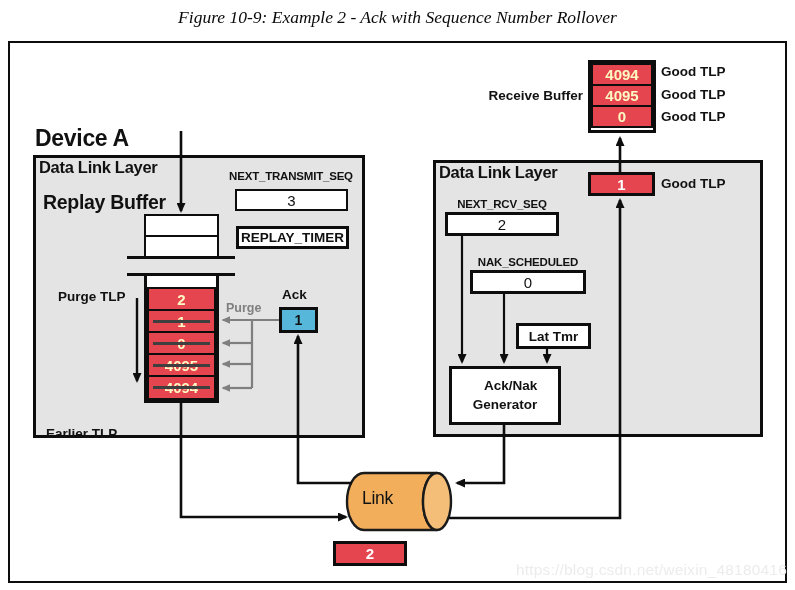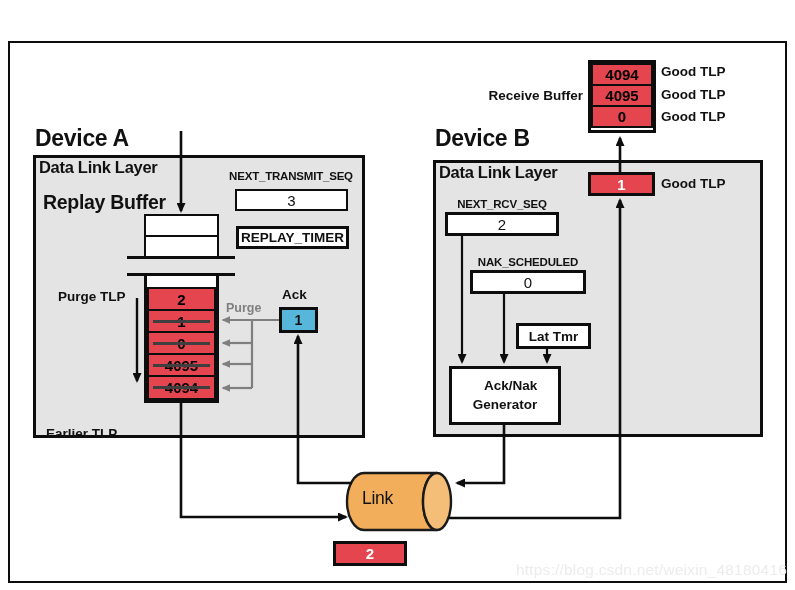--- a/index.html
+++ b/index.html
@@ -35,21 +35,21 @@
   
   #upperStack{left:144px;top:214px;width:75px;height:43px;background:#fff;
               border:2.5px solid #0d0d0d;border-bottom:none;z-index:3;}
   #upperStack .ucell{box-sizing:border-box;height:21px;}
   #upperStack .ucell:first-child{border-bottom:2.5px solid #0d0d0d;}
   .break-line{left:127px;width:108px;height:2.5px;background:#0d0d0d;z-index:3;}
   #break1{top:256px;} #break2{top:273px;}
   #lowerStack{left:144px;top:276px;width:75px;height:127px;background:#fff;
               border:3px solid #0d0d0d;border-top:none;padding-top:11px;z-index:3;}
   .tlp-cell{box-sizing:border-box;position:relative;height:24.5px;margin-top:-2.5px;
-            border:2.5px solid #0d0d0d;background:#e5454e;color:#000000;font-weight:bold;
+            border:2.5px solid #0d0d0d;background:#e5454e;color:#fef9c3;font-weight:bold;
             font-size:15px;display:flex;align-items:center;justify-content:center;}
   .tlp-cell:first-child{margin-top:0;}
   .tlp-cell.struck::after{content:"";position:absolute;left:4px;right:4px;top:50%;
             height:2.6px;margin-top:-1.3px;background:#3f3f3f;}
   #laterLabel{left:58px;top:289px;font-size:13.5px;font-weight:bold;z-index:3;}
   #earlierLabel{left:46px;top:382px;font-size:13.5px;font-weight:bold;z-index:3;margin-top:44px;}
   #purgeLabel{left:226px;top:301px;font-size:12.5px;color:#7f7f7f;font-weight:bold;z-index:3;}
   #ackLabel{left:282px;top:287px;font-size:13.5px;font-weight:bold;z-index:3;}
   #ackBox{left:279px;top:307px;width:39px;height:26px;background:#56b7db;font-size:14px;font-weight:bold;}
   
@@ -66,20 +66,21 @@
   #linkLabel{left:362px;top:488px;font-size:17.5px;z-index:3;letter-spacing:-.3px;}
   #wires{left:0;top:0;width:795px;height:590px;z-index:2;}
   #watermark{left:497px;top:561px;width:290px;text-align:right;font-size:15.5px;
              color:#ececec;z-index:4;letter-spacing:.2px;}
 </style>
 </head>
 <body>
 
 <div class="page">
 
+  <div class="abs fig-title">Figure 10-9: Example 2 - Ack with Sequence Number Rollover</div>
   <div class="abs frame"></div>
 
   <div class="abs device-heading" id="deviceA-heading">Device A</div>
   <div class="abs device-box" id="deviceA-box"></div>
   <div class="abs dll-label" id="dllA">Data Link Layer</div>
   <div class="abs" id="replayBufferLabel">Replay Buffer</div>
 
   <div class="abs small-label" id="ntsLabel">NEXT_TRANSMIT_SEQ</div>
   <div class="abs box" id="ntsBox">3</div>
   <div class="abs box" id="replayTimerBox">REPLAY_TIMER</div>
@@ -97,21 +98,20 @@
     <div class="tlp-cell struck">4095</div>
     <div class="tlp-cell struck">4094</div>
   </div>
 
   <div class="abs" id="laterLabel">Purge TLP</div>
   <div class="abs" id="earlierLabel">Earlier TLP</div>
   <div class="abs" id="purgeLabel">Purge</div>
   <div class="abs" id="ackLabel">Ack</div>
   <div class="abs box" id="ackBox">1</div>
 
-  <div class="abs device-heading" id="deviceB-heading">Device B</div>
   <div class="abs device-box" id="deviceB-box"></div>
   <div class="abs dll-label" id="dllB">Data Link Layer</div>
 
   <div class="abs small-label" id="nrsLabel">NEXT_RCV_SEQ</div>
   <div class="abs box" id="nrsBox">2</div>
   <div class="abs small-label" id="naksLabel">NAK_SCHEDULED</div>
   <div class="abs box" id="naksBox">0</div>
   <div class="abs box" id="latTmrBox">Lat Tmr</div>
   <div class="abs box" id="genBox">Ack/Nak
 Generator</div>

